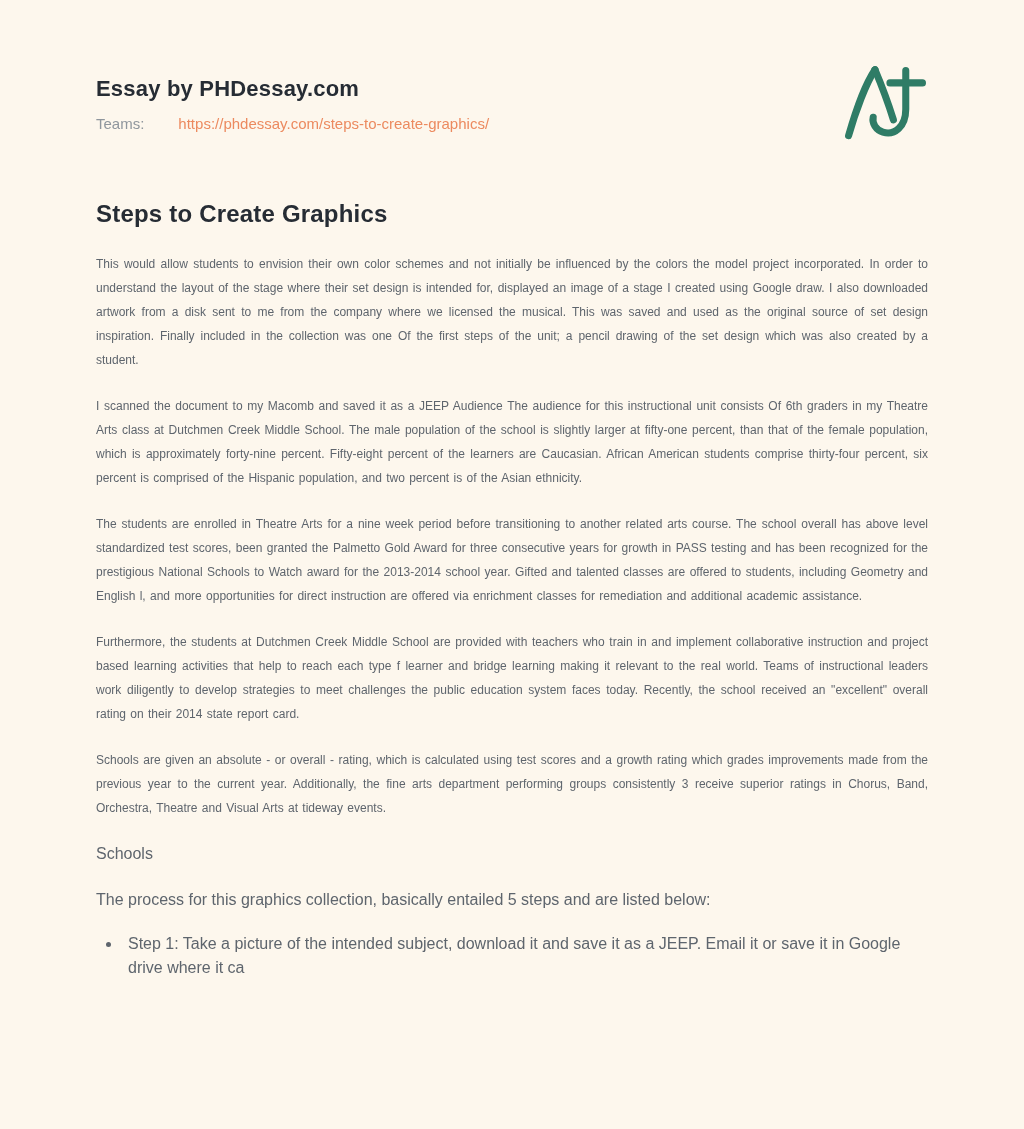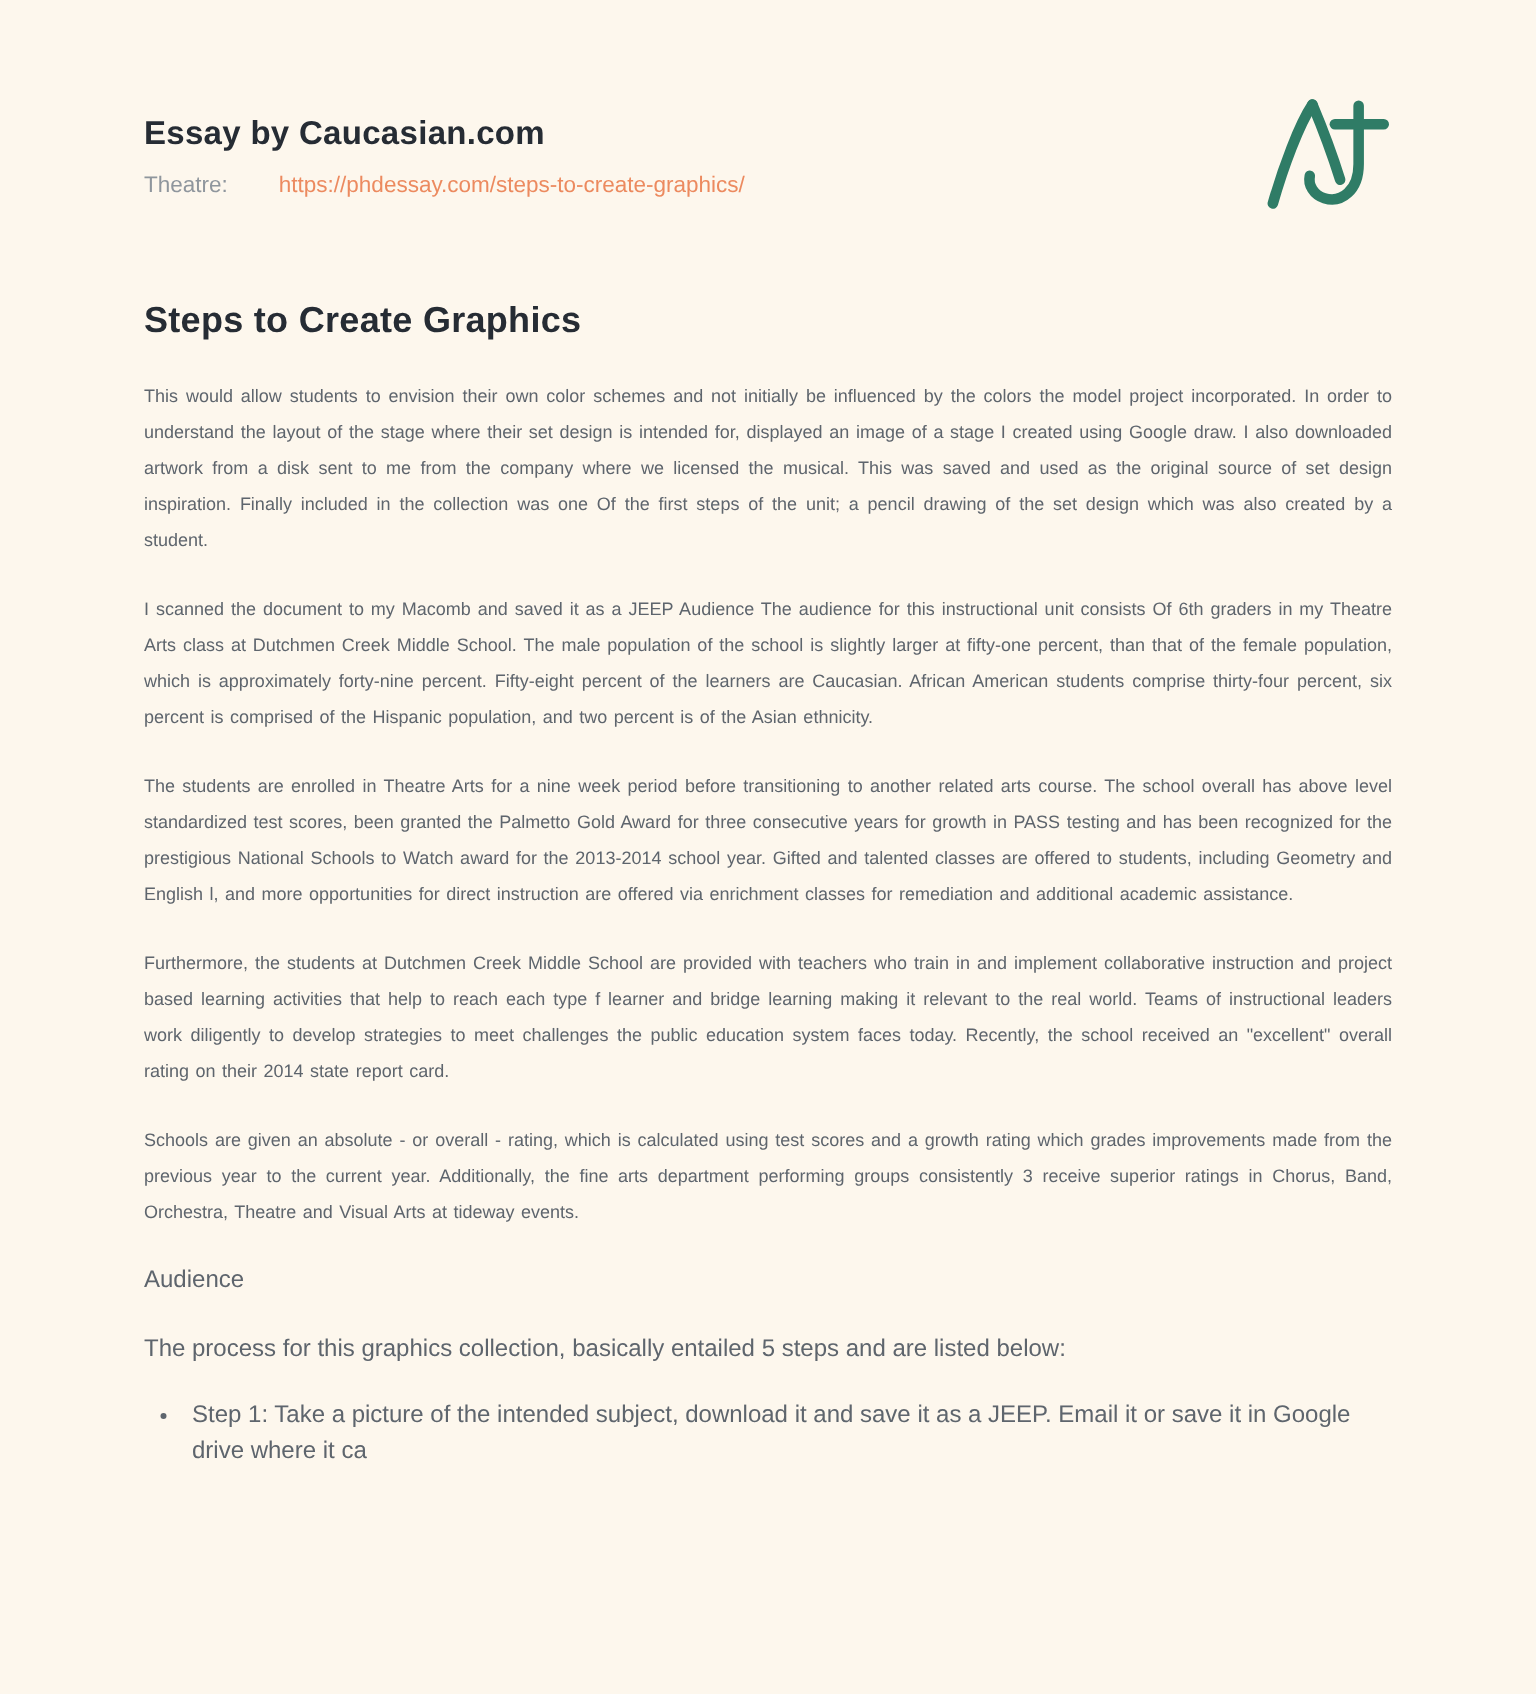--- a/index.html
+++ b/index.html
@@ -82,23 +82,23 @@
     text-align: left;
   }
 </style>
 </head>
 <body>
 
 <div class="page">
 
   <div class="header">
     <div class="header-left">
-      <div class="byline">Essay by Caucasian.com</div>
+      <div class="byline">Essay by PHDessay.com</div>
       <div class="source-line">
-        <span>Theatre:</span><a class="source-link" href="#">https://phdessay.com/steps-to-create-graphics/</a>
+        <span>Teams:</span><a class="source-link" href="#">https://phdessay.com/steps-to-create-graphics/</a>
       </div>
     </div>
     <div class="logo">
       <svg width="88" height="88" viewBox="0 0 100 100" fill="none" stroke="currentColor" stroke-width="8" stroke-linecap="round" stroke-linejoin="round">
         <path d="M12 86 C 20 58, 32 26, 42 11"></path>
         <path d="M42 11 C 50 30, 58 52, 63 68"></path>
         <path d="M77 12 L77 56 C 77 76 64 86 51 82 C 43 79.5 38.5 72 40 65"></path>
         <path d="M59 26 L96 26"></path>
       </svg>
     </div>
@@ -109,21 +109,21 @@
   <p class="body-copy">This would allow students to envision their own color schemes and not initially be influenced by the colors the model project incorporated. In order to understand the layout of the stage where their set design is intended for, displayed an image of a stage I created using Google draw. I also downloaded artwork from a disk sent to me from the company where we licensed the musical. This was saved and used as the original source of set design inspiration. Finally included in the collection was one Of the first steps of the unit; a pencil drawing of the set design which was also created by a student.</p>
 
   <p class="body-copy">I scanned the document to my Macomb and saved it as a JEEP Audience The audience for this instructional unit consists Of 6th graders in my Theatre Arts class at Dutchmen Creek Middle School. The male population of the school is slightly larger at fifty-one percent, than that of the female population, which is approximately forty-nine percent. Fifty-eight percent of the learners are Caucasian. African American students comprise thirty-four percent, six percent is comprised of the Hispanic population, and two percent is of the Asian ethnicity.</p>
 
   <p class="body-copy">The students are enrolled in Theatre Arts for a nine week period before transitioning to another related arts course. The school overall has above level standardized test scores, been granted the Palmetto Gold Award for three consecutive years for growth in PASS testing and has been recognized for the prestigious National Schools to Watch award for the 2013-2014 school year. Gifted and talented classes are offered to students, including Geometry and English l, and more opportunities for direct instruction are offered via enrichment classes for remediation and additional academic assistance.</p>
 
   <p class="body-copy">Furthermore, the students at Dutchmen Creek Middle School are provided with teachers who train in and implement collaborative instruction and project based learning activities that help to reach each type f learner and bridge learning making it relevant to the real world. Teams of instructional leaders work diligently to develop strategies to meet challenges the public education system faces today. Recently, the school received an "excellent" overall rating on their 2014 state report card.</p>
 
   <p class="body-copy">Schools are given an absolute - or overall - rating, which is calculated using test scores and a growth rating which grades improvements made from the previous year to the current year. Additionally, the fine arts department performing groups consistently 3 receive superior ratings in Chorus, Band, Orchestra, Theatre and Visual Arts at tideway events.</p>
 
-  <p class="process-heading">Audience</p>
+  <p class="process-heading">Schools</p>
 
   <p class="process-intro">The process for this graphics collection, basically entailed 5 steps and are listed below:</p>
 
   <ul class="steps-list">
     <li>Step 1: Take a picture of the intended subject, download it and save it as a JEEP. Email it or save it in Google drive where it ca</li>
   </ul>
 
 </div>
 
 </body></html>

